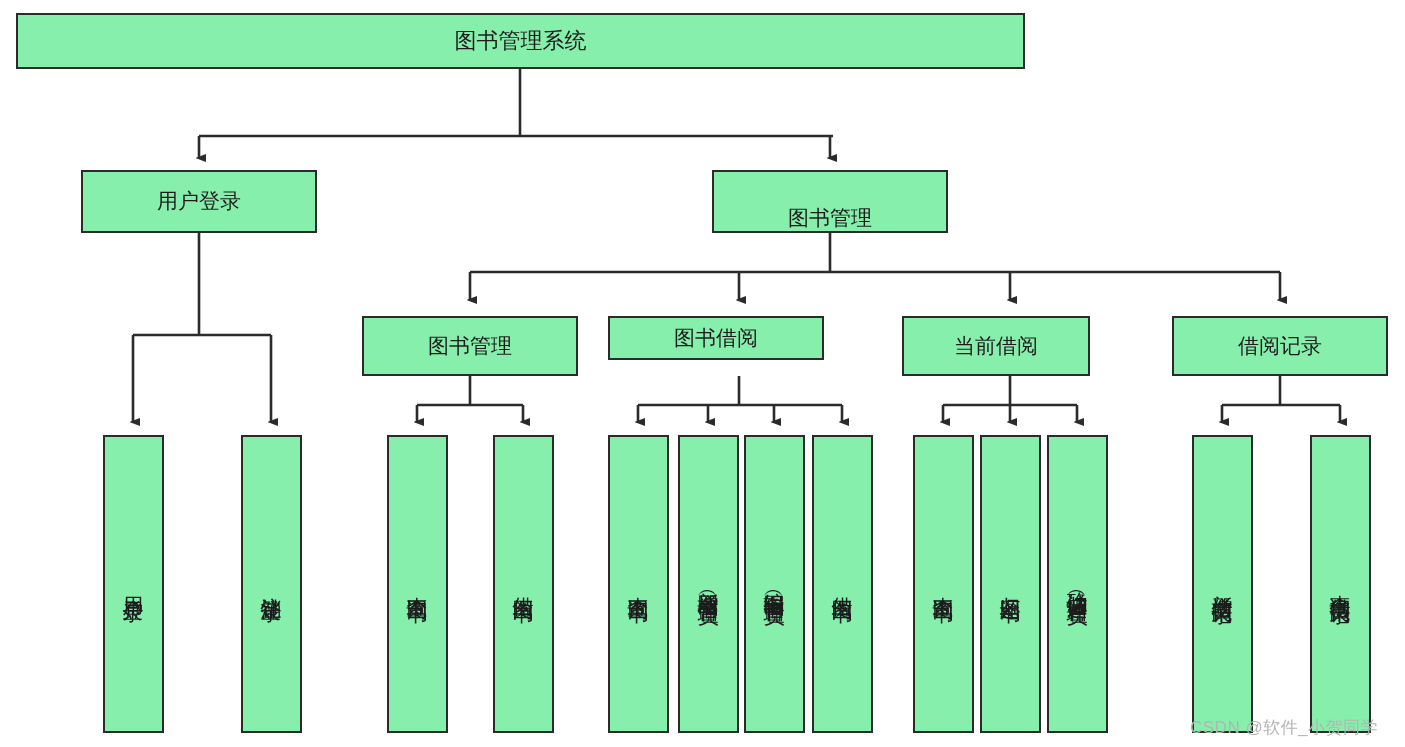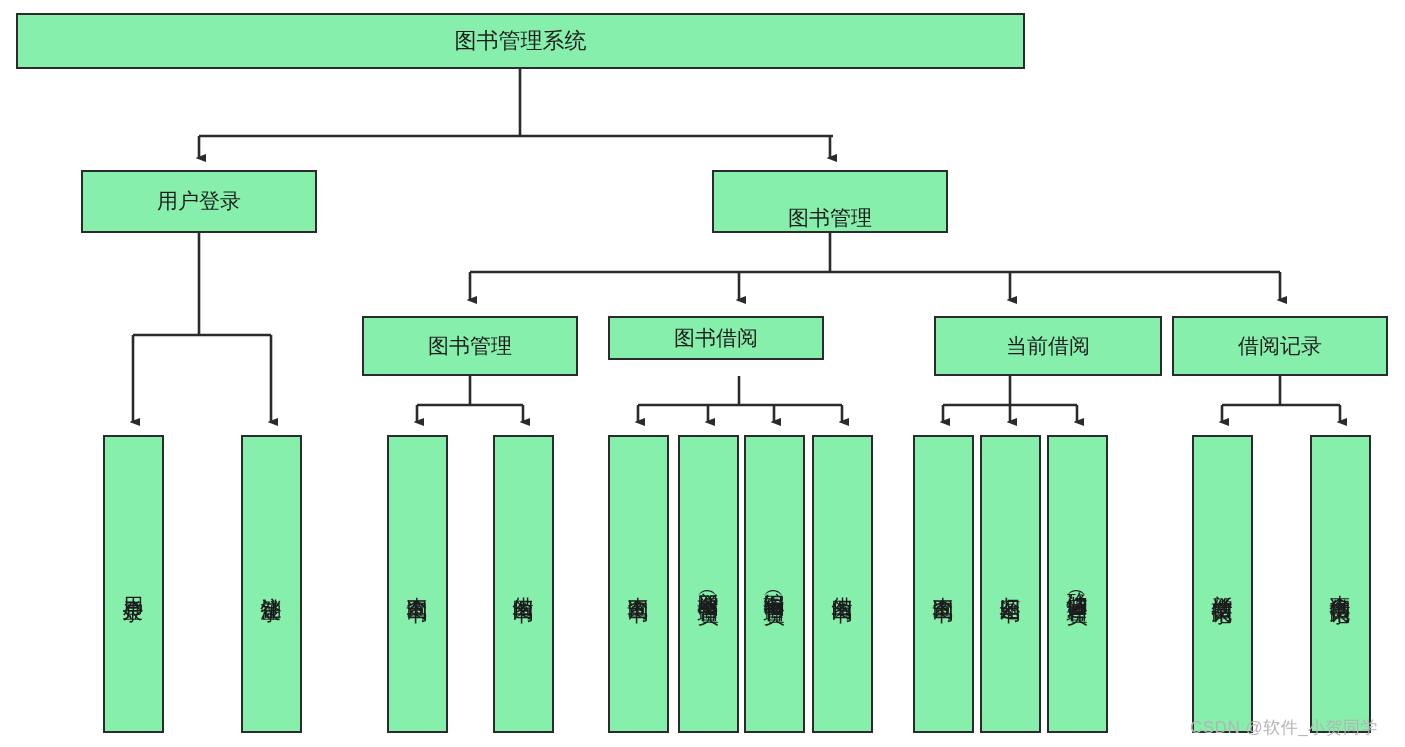--- a/index.html
+++ b/index.html
@@ -134,21 +134,21 @@
   </div>
 
   <div class="node horizontal" style="left:362px; top:316px; width:216px; height:60px;">
     <span class="label">图书管理</span>
   </div>
 
   <div class="node horizontal" style="left:608px; top:316px; width:216px; height:44px;">
     <span class="label">图书借阅</span>
   </div>
 
-  <div class="node horizontal" style="left:902px; top:316px; width:228px; height:60px;margin-left:32px;">
+  <div class="node horizontal" style="left:902px; top:316px; width:188px; height:60px;">
     <span class="label">当前借阅</span>
   </div>
 
   <div class="node horizontal" style="left:1172px; top:316px; width:216px; height:60px;">
     <span class="label">借阅记录</span>
   </div>
 
   <div class="node vertical" style="left:103px; top:435px; width:61px; height:298px;">
     <span class="label">用户登录</span>
   </div>

